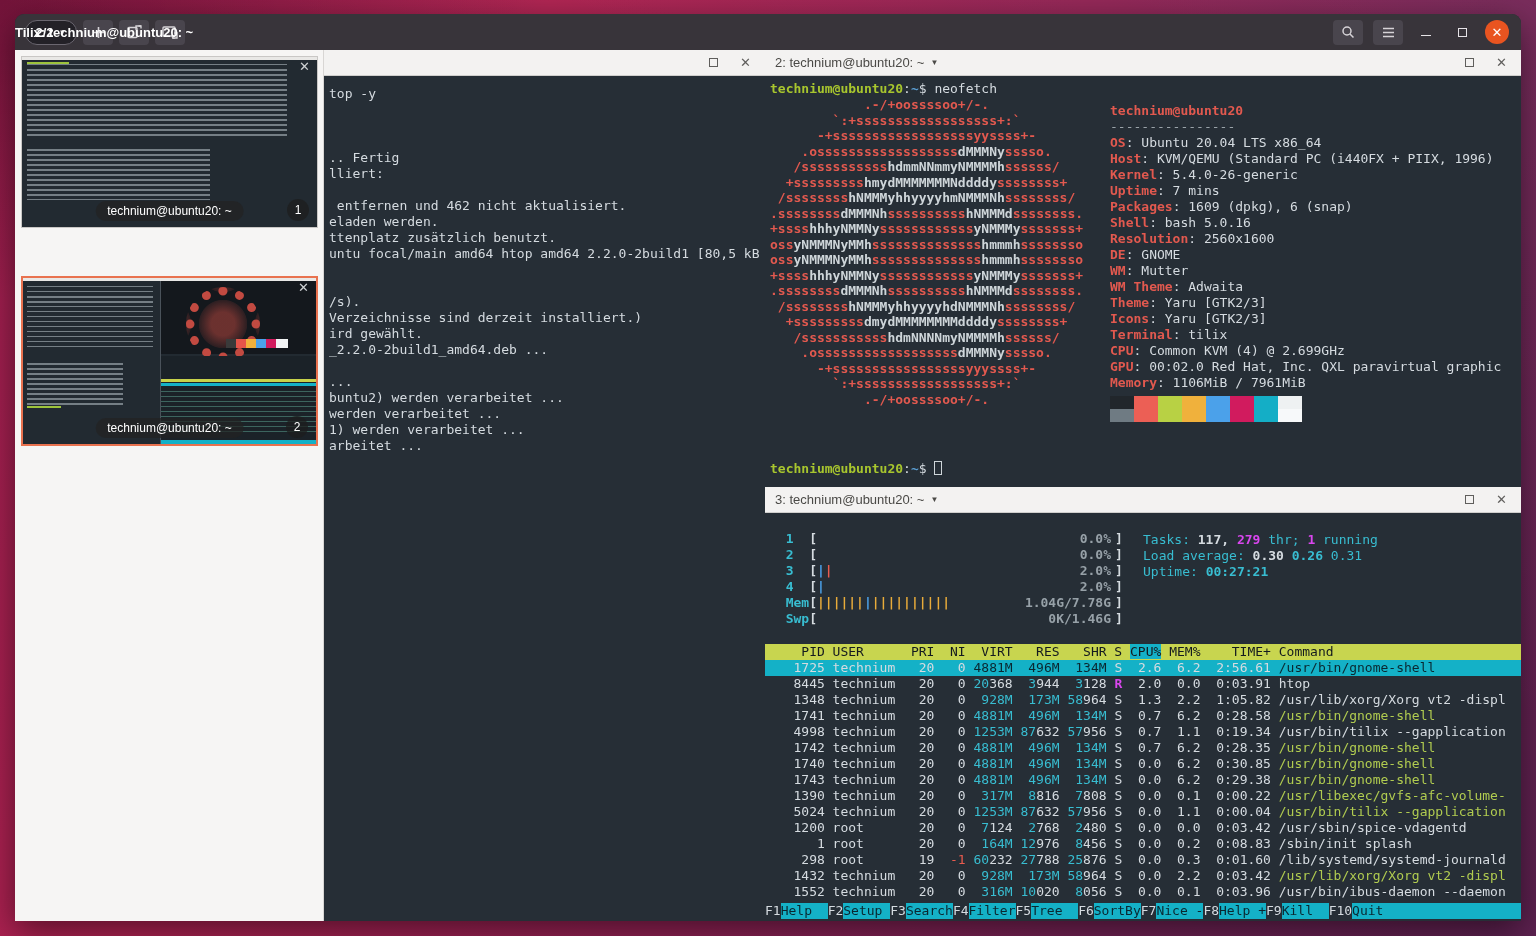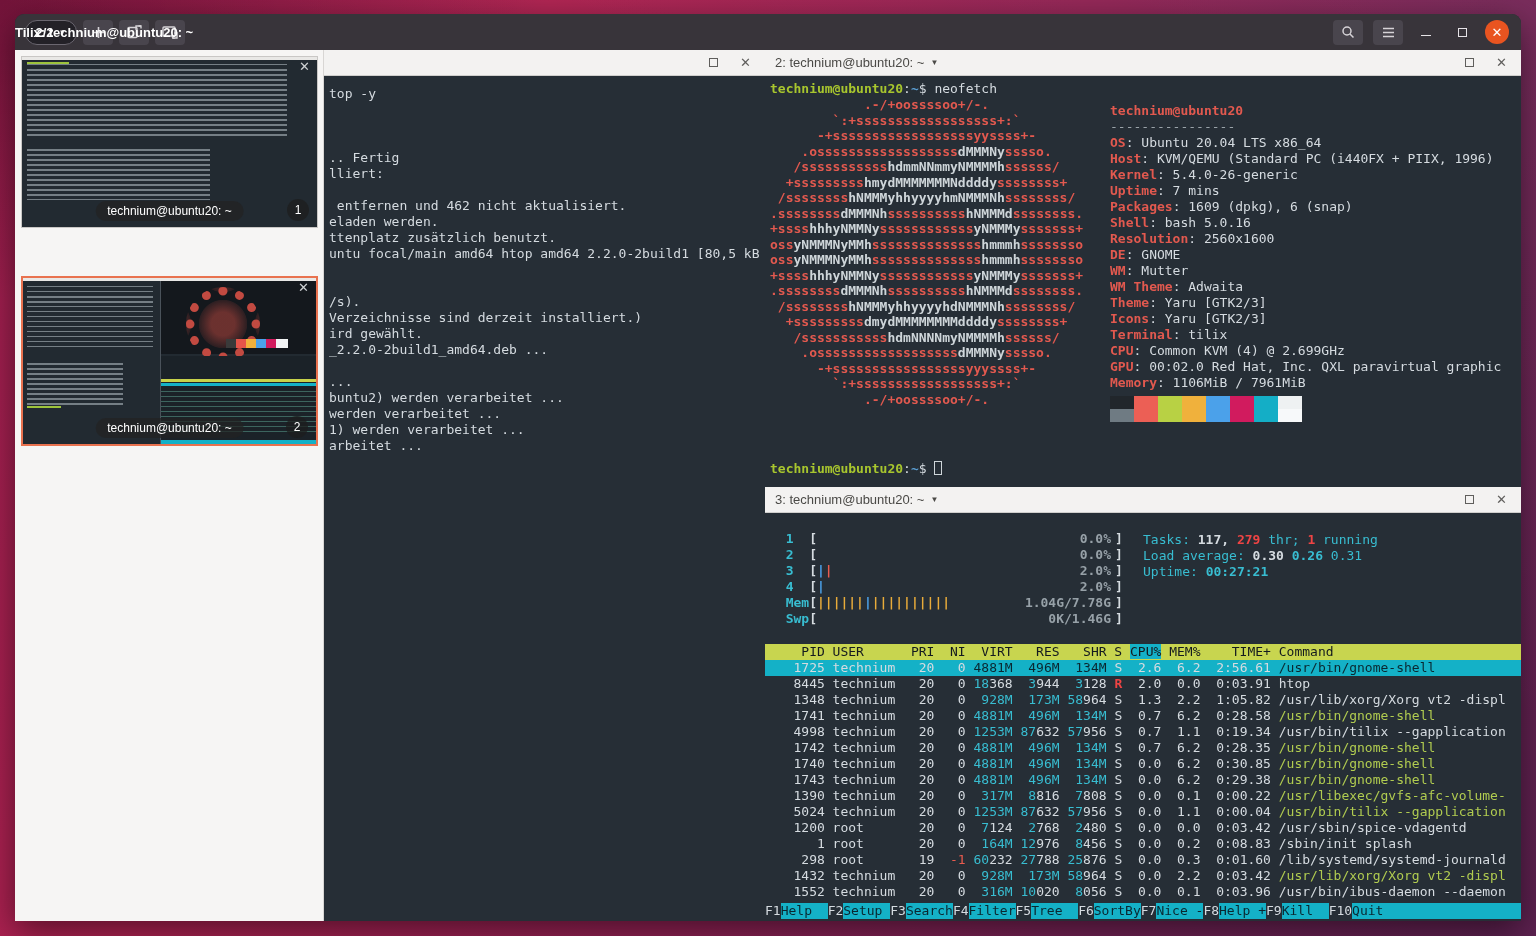--- a/index.html
+++ b/index.html
@@ -121,21 +121,21 @@
   .prow { display:flex; height:13px; }
   .sw { width:24px; height:13px; }
   .prompt2 { position:absolute; left:0; top:385px; width:100%; }
   
   .htop { position:absolute; inset:0; padding-top:18px; }
   .mline { white-space:pre; height:16px; padding-left:5px; }
   .cyan { color:#38bdd1; } .cyanb { color:#38bdd1; font-weight:bold; }
   .fgb { color:#d5dbe0; font-weight:bold; }
   .dim { color:#97a1a8; }
   .grn { color:#b1cc50; }
-  .grnb { color:#ef4444; font-weight:bold; }
+  .grnb { color:#d946ef; font-weight:bold; }
   .redc { color:#e95b4e; }
   .minner { display:inline-block; width:298px; position:relative; vertical-align:top; }
   .minner .pct { position:absolute; right:4px; top:0; }
   .bar-blue { color:#4ba1ea; font-weight:bold; } .bar-red { color:#e95b4e; font-weight:bold; }
   .bar-yellow { color:#e8ab3a; font-weight:bold; }
   .stats { position:absolute; left:378px; top:19px; white-space:pre; }
   .stats div { height:16px; }
   .htable { position:absolute; left:0; top:131px; right:0; }
   .hhead { white-space:pre; height:16px; background:#c8d54f; color:#141a1f; padding-left:5px; }
   .hhead .cpuh { background:#14b1c7; }
@@ -325,21 +325,21 @@
               <div class="mline"><span class="cyanb">  2  </span><span class="fgb">[</span><span class="minner"><span class="pct dim fgb" style="color:#97a1a8">0.0%</span></span><span class="fgb">]</span></div>
               <div class="mline"><span class="cyanb">  3  </span><span class="fgb">[</span><span class="minner"><span class="bar-blue">|</span><span class="bar-red">|</span><span class="pct dim fgb" style="color:#97a1a8">2.0%</span></span><span class="fgb">]</span></div>
               <div class="mline"><span class="cyanb">  4  </span><span class="fgb">[</span><span class="minner"><span class="bar-blue">|</span><span class="pct dim fgb" style="color:#97a1a8">2.0%</span></span><span class="fgb">]</span></div>
               <div class="mline"><span class="cyanb">  Mem</span><span class="fgb">[</span><span class="minner"><span class="bar-yellow">|</span><span class="bar-yellow">|</span><span class="bar-yellow">|</span><span class="bar-yellow">|</span><span class="bar-yellow">|</span><span class="bar-yellow">|</span><span class="bar-blue">|</span><span class="bar-yellow">|</span><span class="bar-yellow">|</span><span class="bar-yellow">|</span><span class="bar-yellow">|</span><span class="bar-yellow">|</span><span class="bar-yellow">|</span><span class="bar-yellow">|</span><span class="bar-yellow">|</span><span class="bar-yellow">|</span><span class="bar-yellow">|</span><span class="pct dim fgb" style="color:#97a1a8">1.04G/7.78G</span></span><span class="fgb">]</span></div>
               <div class="mline"><span class="cyanb">  Swp</span><span class="fgb">[</span><span class="minner"><span class="pct dim fgb" style="color:#97a1a8">0K/1.46G</span></span><span class="fgb">]</span></div>
             </div>
           <div class="stats" id="stats"><div><span class="cyan">Tasks: </span><span class="fgb">117, </span><span class="grnb">279</span><span class="cyan"> thr; </span><span class="grnb">1</span><span class="cyan"> running</span></div><div><span class="cyan">Load average: </span><span class="fgb">0.30 </span><span class="cyanb">0.26 </span><span class="cyan">0.31</span></div><div><span class="cyan">Uptime: </span><span class="cyanb">00:27:21</span></div></div>
           <div class="htable" id="htable">
               <div class="hhead">    PID USER      PRI  NI  VIRT   RES   SHR S <span class="cpuh">CPU%</span> MEM%    TIME+ Command</div>
               <div class="hrow sel">   1725 technium   20   0 <span class="cyan">4881M</span>  <span class="cyan">496M</span>  <span class="cyan">134M</span> S  2.6  6.2  2:56.61 <span class="grn">/usr/bin/gnome-shell</span></div>
-              <div class="hrow">   8445 technium   20   0 <span class="cyan">18</span>368  <span class="cyan">3</span>944  <span class="cyan">3</span>128 <span class="grnb">R</span>  2.0  0.0  0:03.91 <span class="">htop</span></div>
+              <div class="hrow">   8445 technium   20   0 <span class="cyan">20</span>368  <span class="cyan">3</span>944  <span class="cyan">3</span>128 <span class="grnb">R</span>  2.0  0.0  0:03.91 <span class="">htop</span></div>
               <div class="hrow">   1348 technium   20   0  <span class="cyan">928M</span>  <span class="cyan">173M</span> <span class="cyan">58</span>964 S  1.3  2.2  1:05.82 <span class="">/usr/lib/xorg/Xorg vt2 -displ</span></div>
               <div class="hrow">   1741 technium   20   0 <span class="cyan">4881M</span>  <span class="cyan">496M</span>  <span class="cyan">134M</span> S  0.7  6.2  0:28.58 <span class="grn">/usr/bin/gnome-shell</span></div>
               <div class="hrow">   4998 technium   20   0 <span class="cyan">1253M</span> <span class="cyan">87</span>632 <span class="cyan">57</span>956 S  0.7  1.1  0:19.34 <span class="">/usr/bin/tilix --gapplication</span></div>
               <div class="hrow">   1742 technium   20   0 <span class="cyan">4881M</span>  <span class="cyan">496M</span>  <span class="cyan">134M</span> S  0.7  6.2  0:28.35 <span class="grn">/usr/bin/gnome-shell</span></div>
               <div class="hrow">   1740 technium   20   0 <span class="cyan">4881M</span>  <span class="cyan">496M</span>  <span class="cyan">134M</span> S  0.0  6.2  0:30.85 <span class="grn">/usr/bin/gnome-shell</span></div>
               <div class="hrow">   1743 technium   20   0 <span class="cyan">4881M</span>  <span class="cyan">496M</span>  <span class="cyan">134M</span> S  0.0  6.2  0:29.38 <span class="grn">/usr/bin/gnome-shell</span></div>
               <div class="hrow">   1390 technium   20   0  <span class="cyan">317M</span>  <span class="cyan">8</span>816  <span class="cyan">7</span>808 S  0.0  0.1  0:00.22 <span class="grn">/usr/libexec/gvfs-afc-volume-</span></div>
               <div class="hrow">   5024 technium   20   0 <span class="cyan">1253M</span> <span class="cyan">87</span>632 <span class="cyan">57</span>956 S  0.0  1.1  0:00.04 <span class="grn">/usr/bin/tilix --gapplication</span></div>
               <div class="hrow">   1200 root       20   0  <span class="cyan">7</span>124  <span class="cyan">2</span>768  <span class="cyan">2</span>480 S  0.0  0.0  0:03.42 <span class="">/usr/sbin/spice-vdagentd</span></div>
               <div class="hrow">      1 root       20   0  <span class="cyan">164M</span> <span class="cyan">12</span>976  <span class="cyan">8</span>456 S  0.0  0.2  0:08.83 <span class="">/sbin/init splash</span></div>

